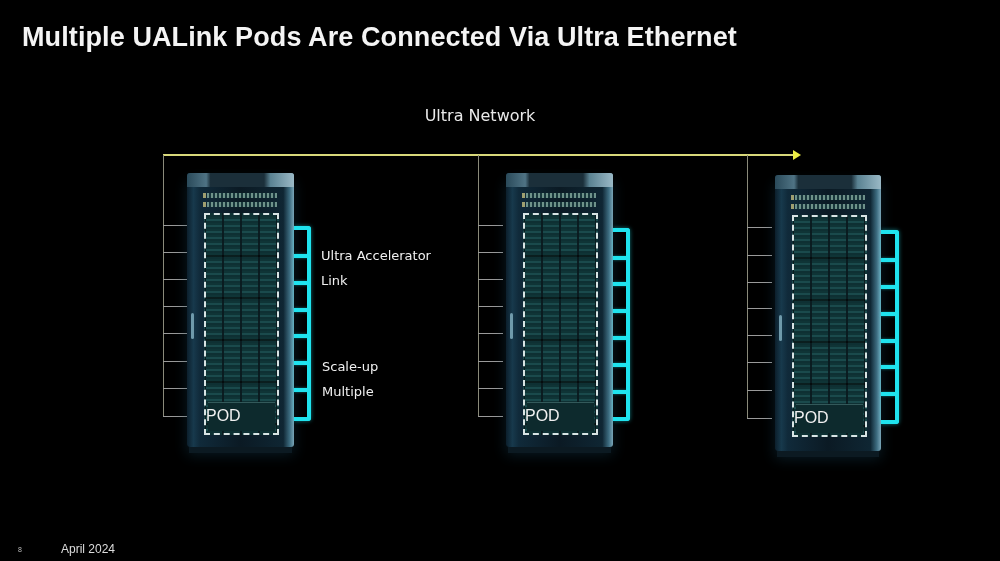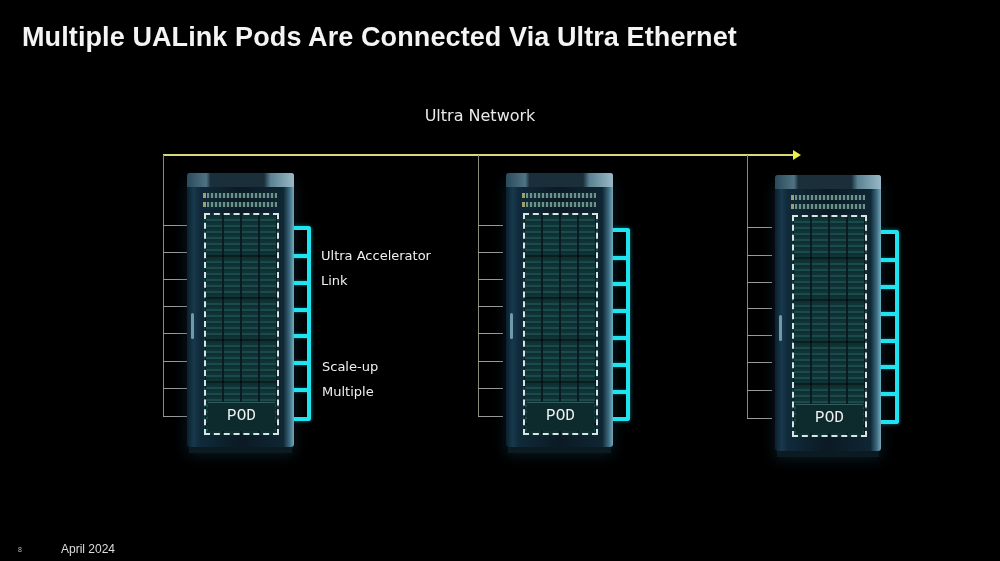--- a/index.html
+++ b/index.html
@@ -25,22 +25,22 @@
             background:repeating-linear-gradient(90deg,#7fa69a 0 2px,#1b3b3f 2px 4px);
             opacity:0.85; }
   .switch::before { content:""; position:absolute; left:-4px; top:0; width:3px; height:5px; background:#b8b47a; }
   .dashbox { position:absolute; border:2px dashed #d8e4e4; box-sizing:border-box;
              background:
                repeating-linear-gradient(90deg, transparent 0 16px, rgba(10,25,30,0.9) 16px 18px),
                repeating-linear-gradient(0deg, #0e3033 0 2px, #1a4a4c 2px 4px, #0f3436 4px 6px);
            }
   .dashbox::after { content:""; position:absolute; left:0; right:0; top:0; bottom:0;
              background:repeating-linear-gradient(180deg, transparent 0 40px, rgba(0,0,0,0.6) 40px 42px); }
-  .pod-label { position:absolute; left:0; right:0; bottom:8px; text-align:center;
-               font-family:Liberation Mono, monospace; font-size:16px; color:#f0f0f0; z-index:2; }
+  .pod-label { position:absolute; left:0; right:0; bottom:8px; text-align:left;
+               font-family:Liberation Sans, sans-serif; font-size:16px; color:#f0f0f0; z-index:2; }
   .pod-label-bg { position:absolute; left:2px; right:2px; bottom:2px; height:28px; background:#0d2a2d; z-index:1;
                   border-top:1px solid #33595a; }
   .cyan-bracket { position:absolute; border:4px solid #1fe3ee; border-left:none; border-radius:0 3px 3px 0;
                   box-shadow:0 0 4px rgba(31,227,238,0.5); box-sizing:border-box; }
   .cyan-rung { position:absolute; height:4px; background:#1fe3ee; box-shadow:0 0 3px rgba(31,227,238,0.5); }
   .side-text { position:absolute; font-family:"DejaVu Sans", sans-serif; font-size:13px; line-height:25px; color:#f0f0f0; }
   .footer-page { position:absolute; left:18px; top:546px; font-size:7px; color:#bbb; }
   .footer-date { position:absolute; left:61px; top:542px; font-size:12px; color:#dcdcdc; }
 </style>
 </head>

